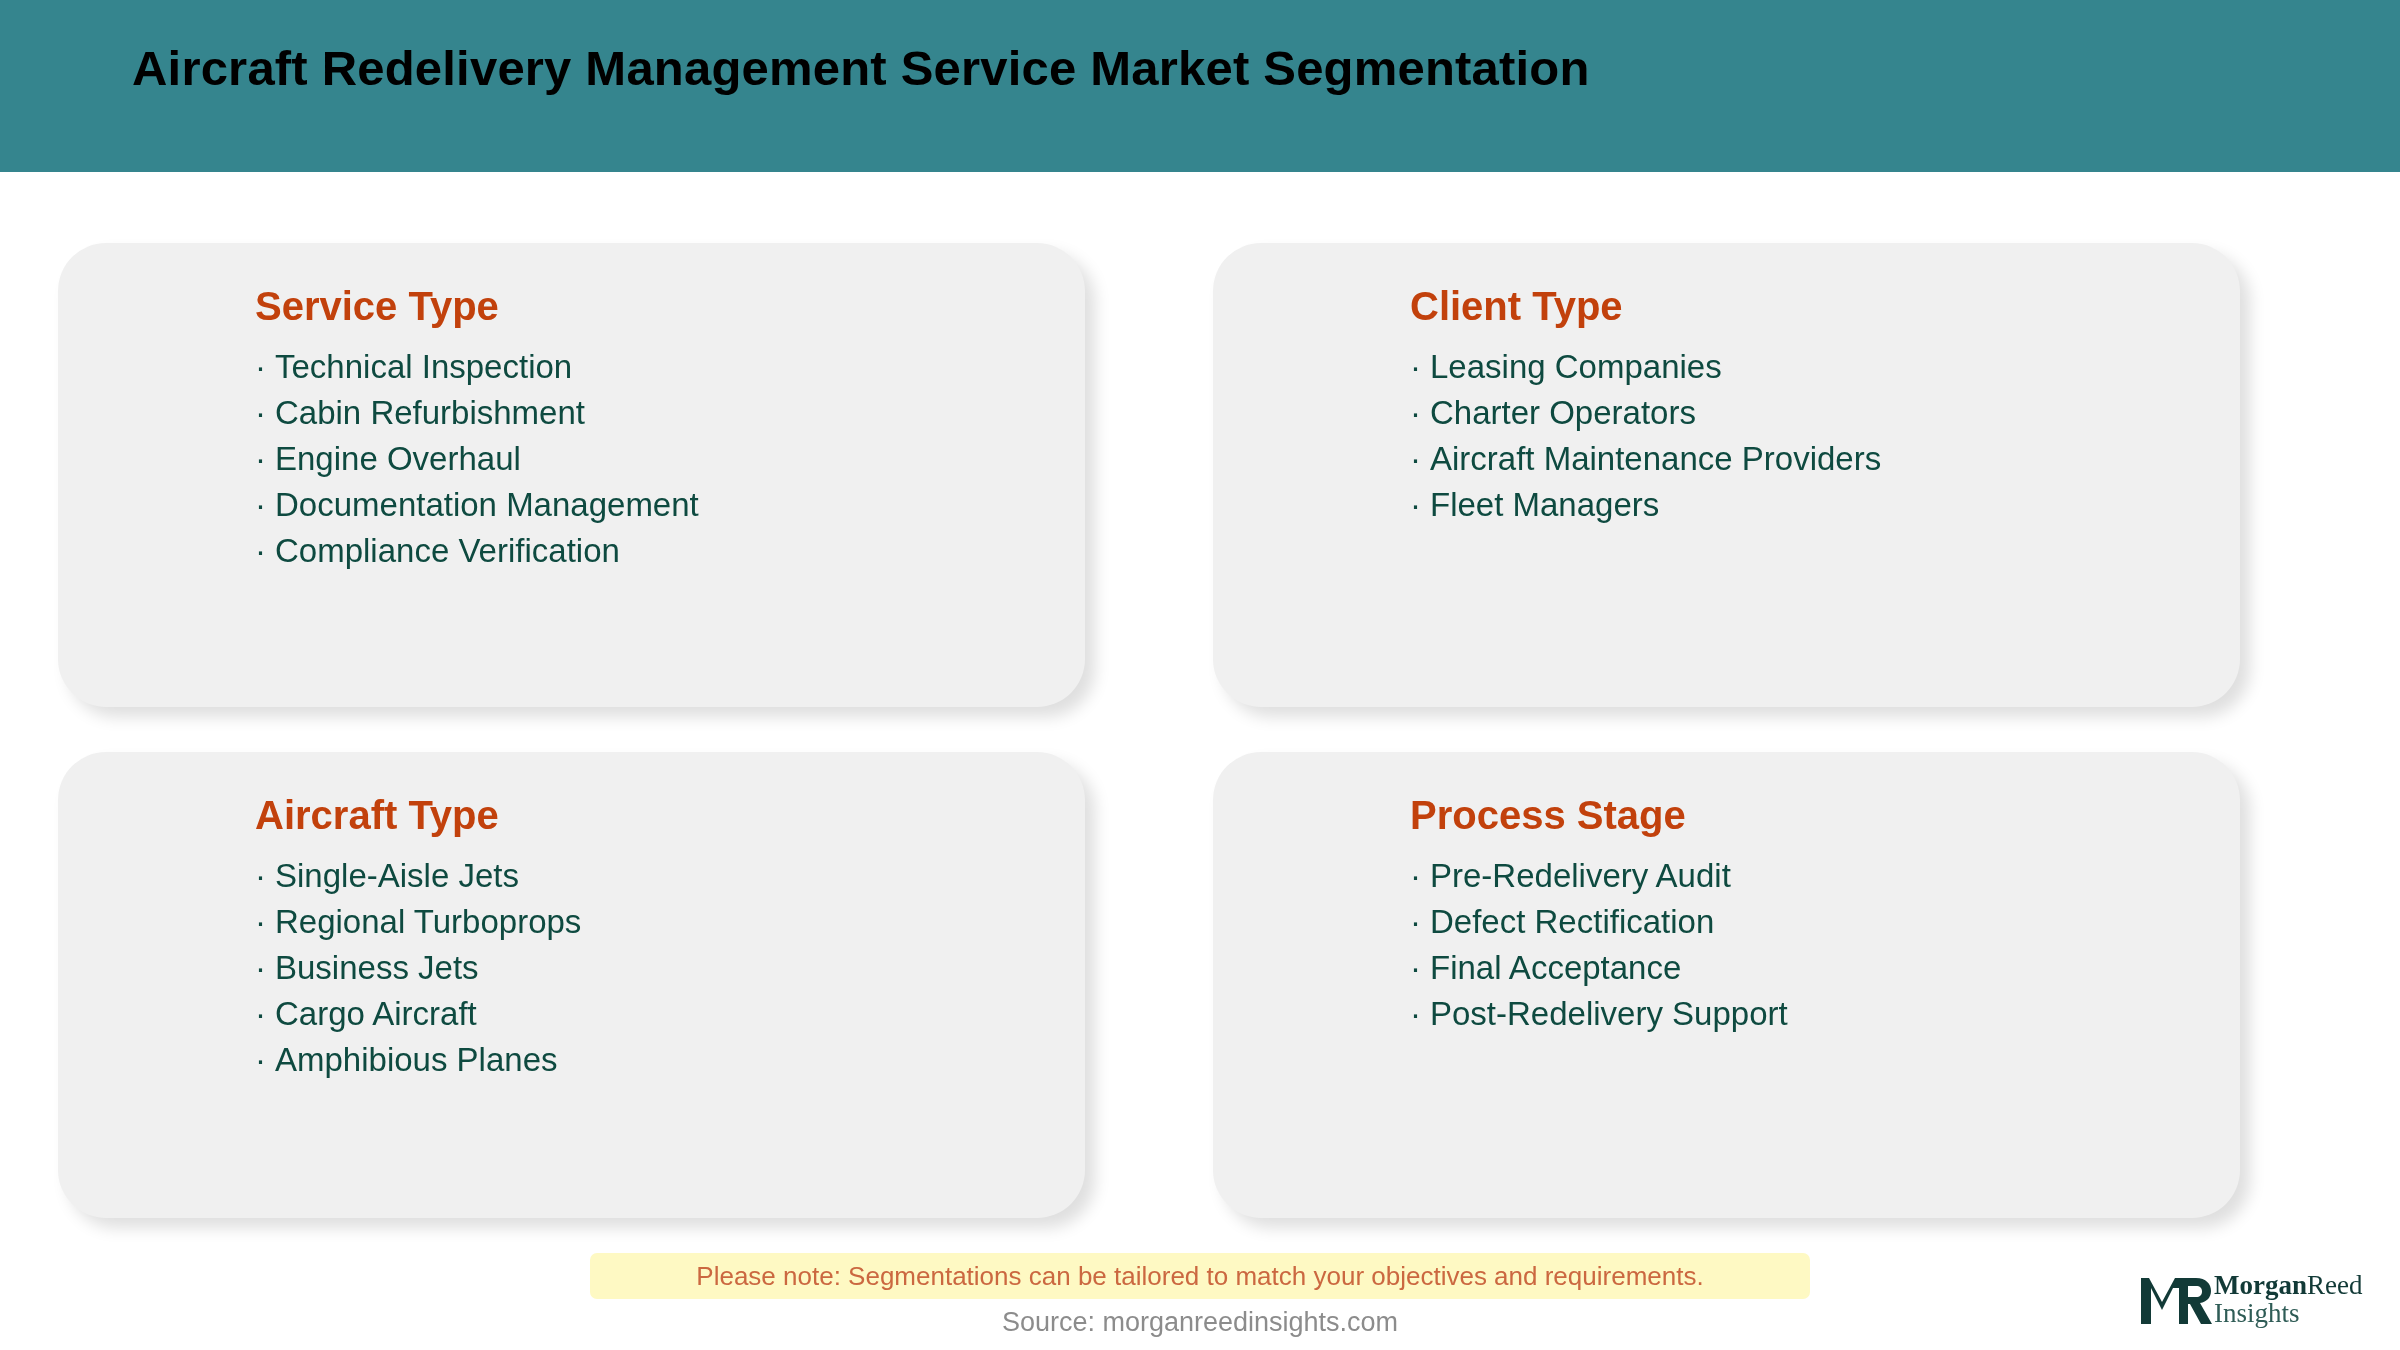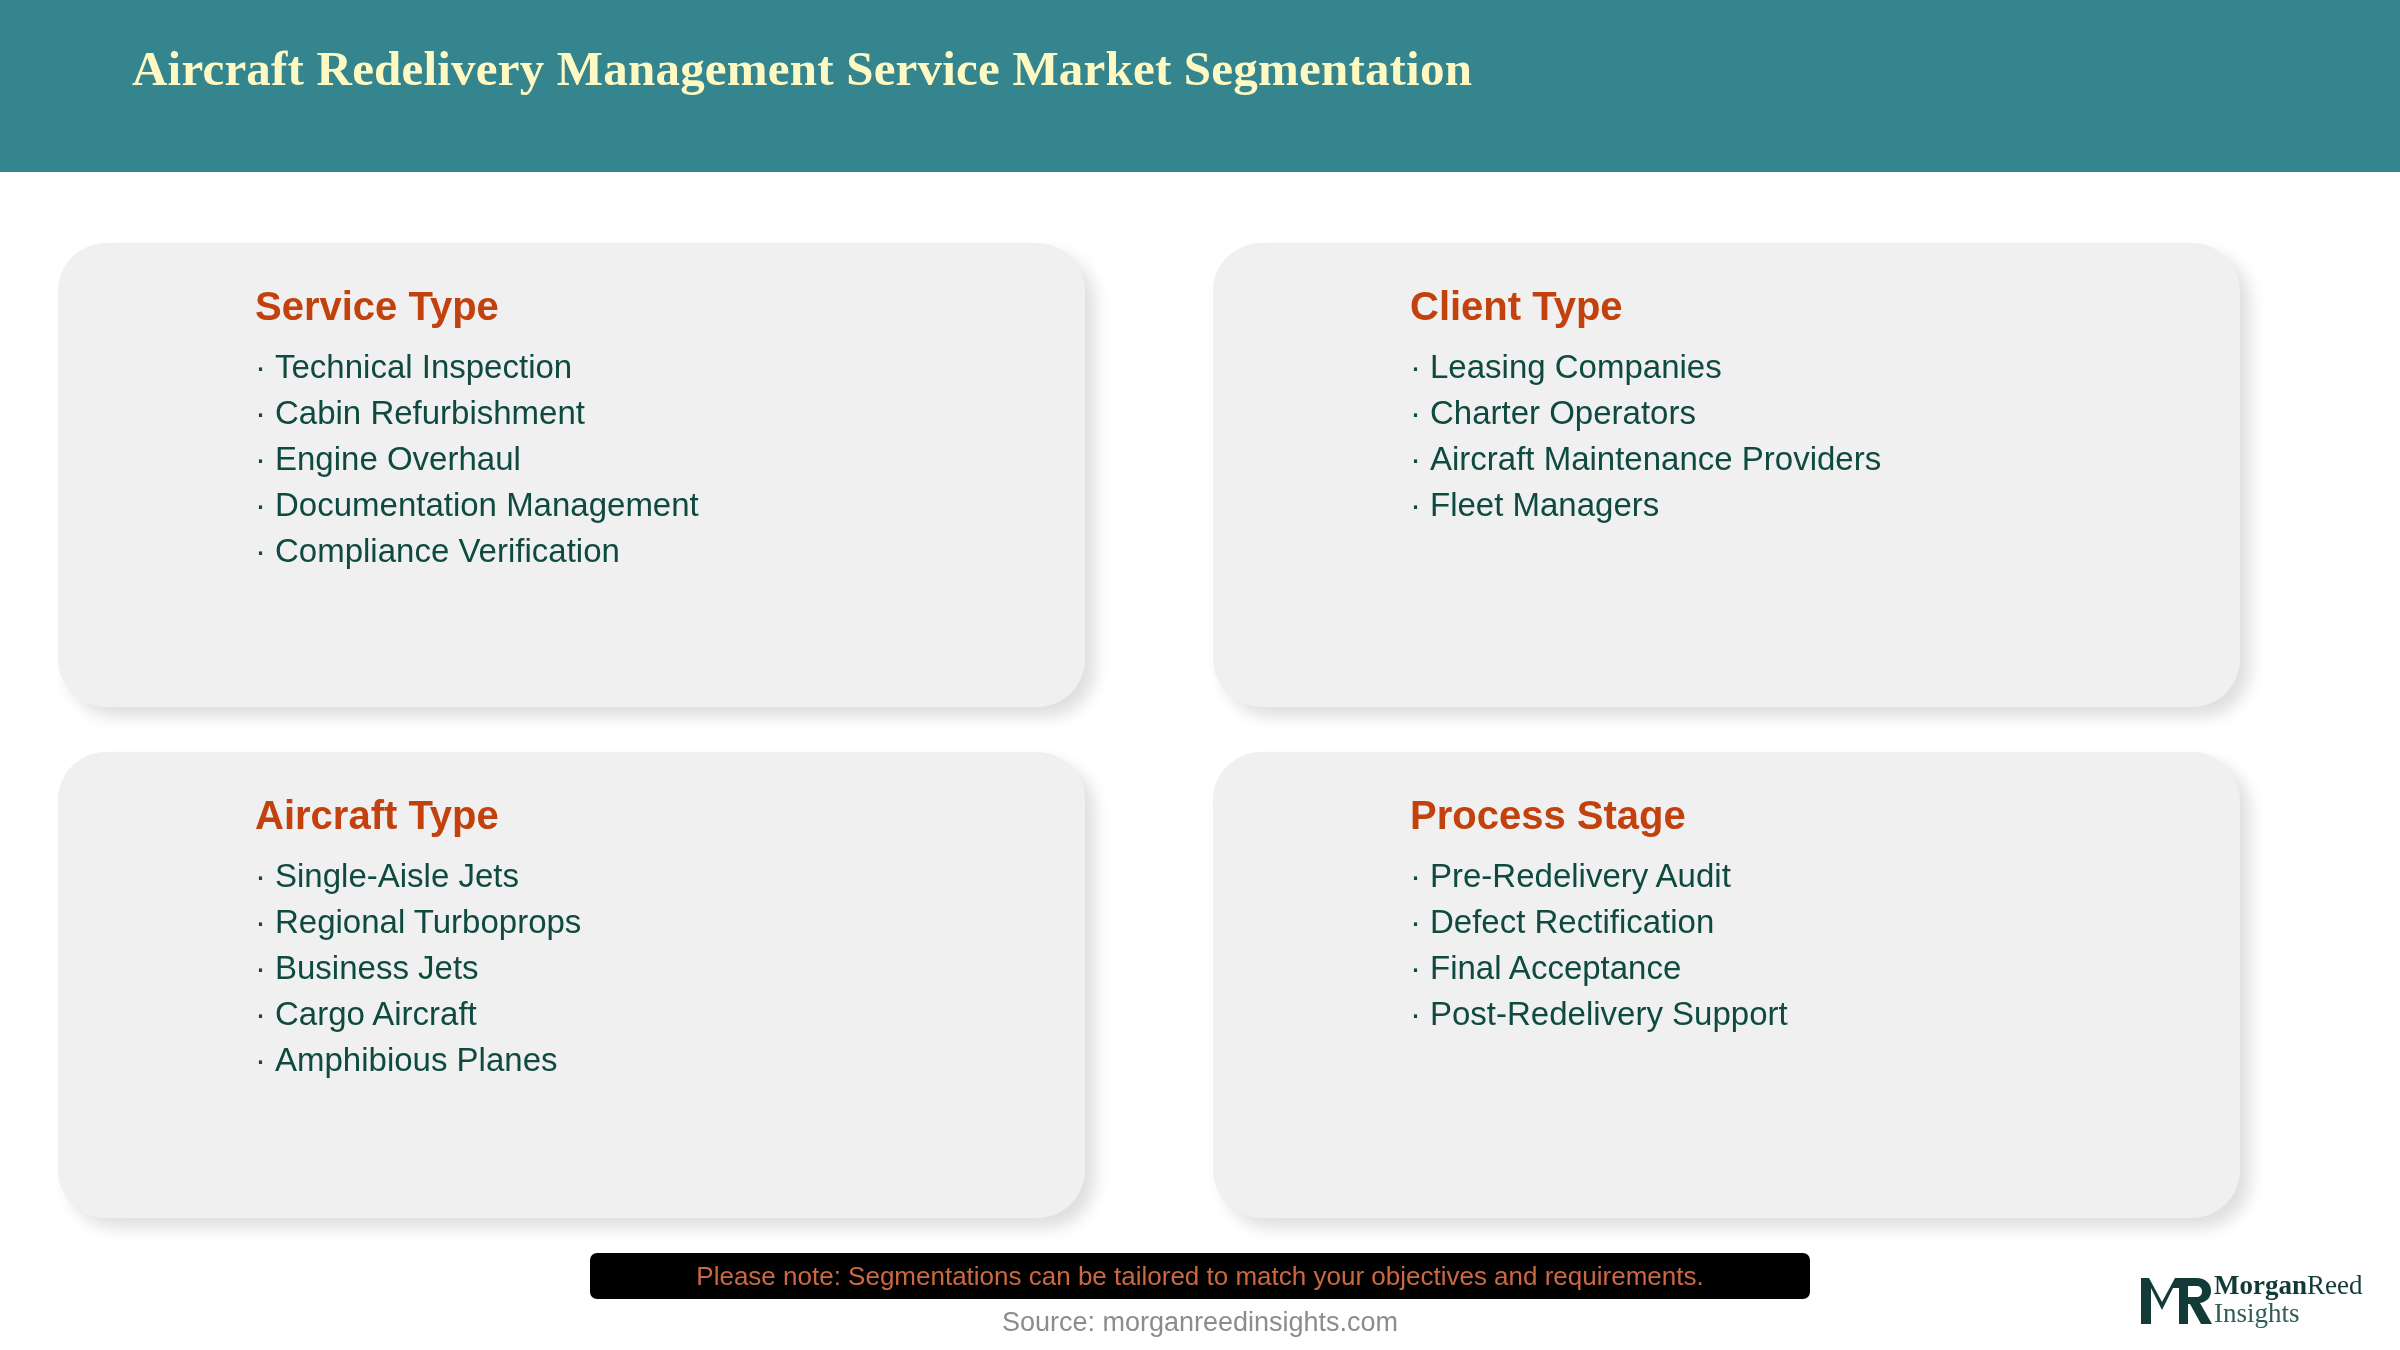--- a/index.html
+++ b/index.html
@@ -24,24 +24,23 @@
     height: 172px;
     background: #35858E;
     box-sizing: border-box;
   }
   .header-title {
     position: absolute;
     left: 132px;
     top: 40px;
     font-size: 49px;
     font-weight: bold;
-    color: #fef9c3;
+    color: #000000;
     letter-spacing: 0.2px;
     white-space: nowrap;
-    font-family: Liberation Serif, serif;
   }
 
   
   .cards {
     position: absolute;
     left: 0;
     top: 172px;
     width: 2400px;
     height: 1060px;
   }
@@ -89,21 +88,21 @@
     margin-right: 9px;
   }
 
   
   .note-pill {
     position: absolute;
     left: 590px;
     top: 1253px;
     width: 1220px;
     height: 46px;
-    background: #000000;
+    background: #fef9c3;
     border-radius: 7px;
     box-sizing: border-box;
     display: flex;
     align-items: center;
     justify-content: center;
   }
   .note-text {
     font-size: 26px;
     color: #CB6840;
     white-space: nowrap;

